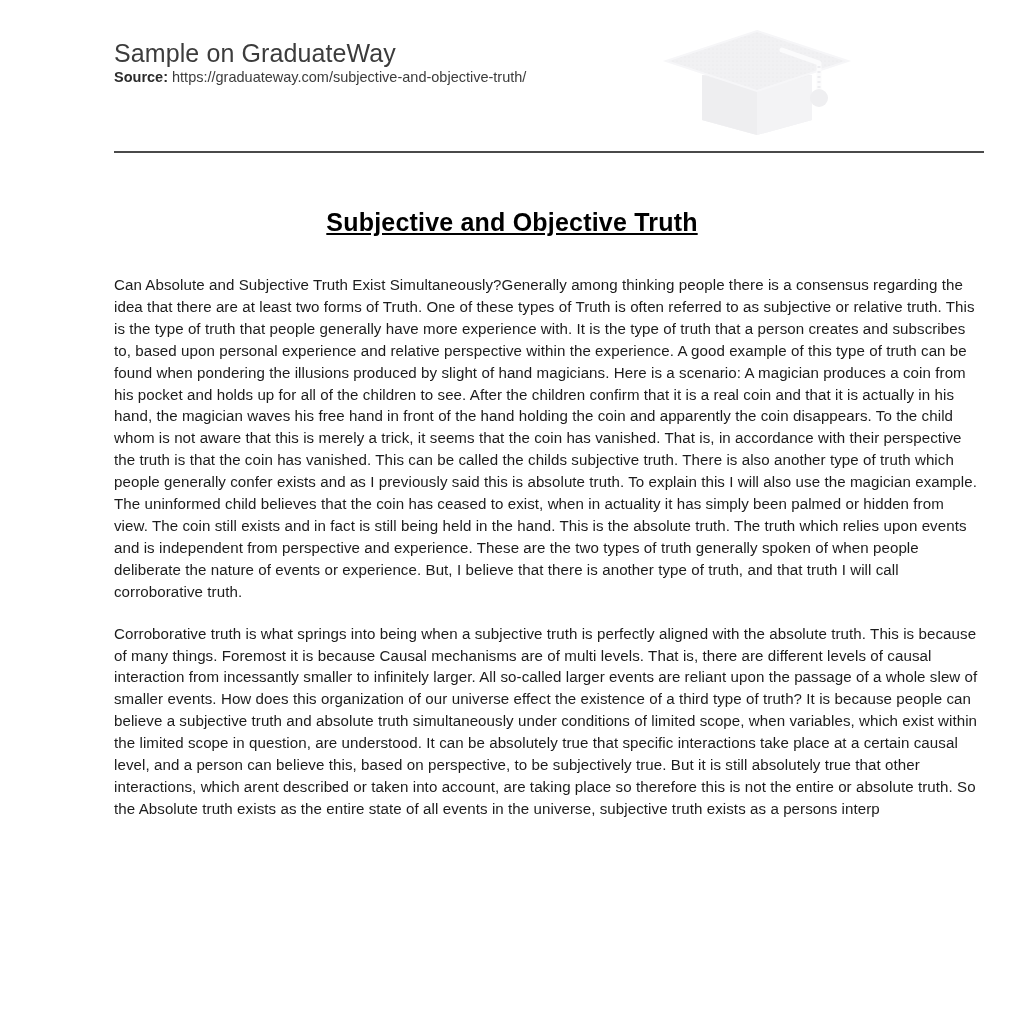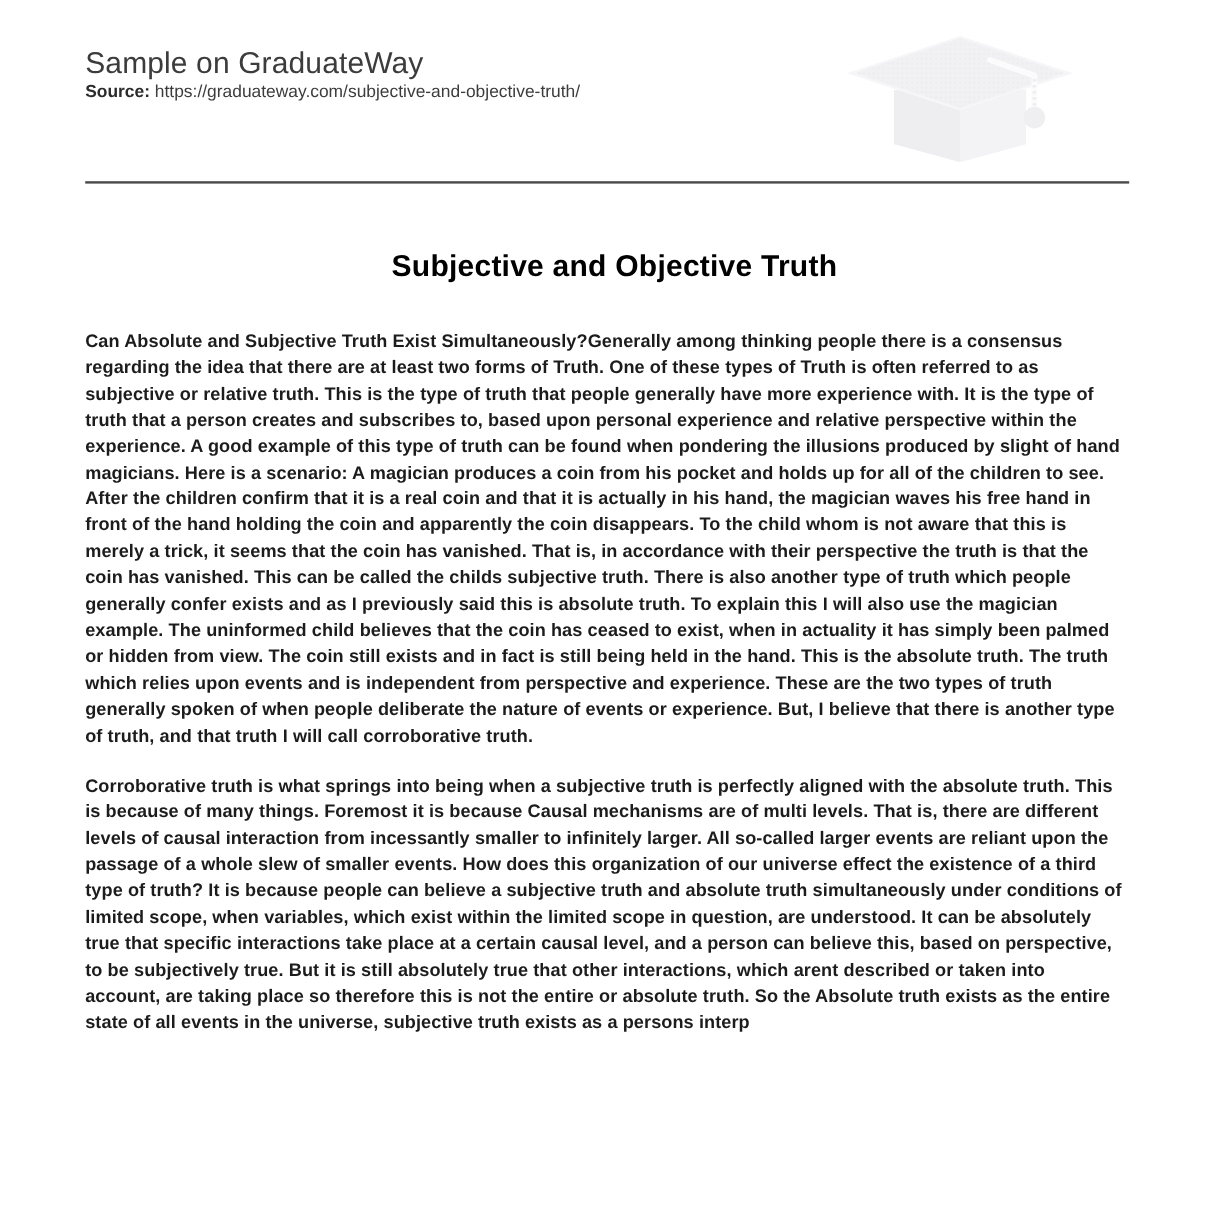--- a/index.html
+++ b/index.html
@@ -14,21 +14,21 @@
     color: #1a1a1a;
     overflow: hidden;
     position: relative;
   }
 
   .page {
     position: relative;
     width: 1024px;
     height: 996px;
     box-sizing: border-box;
-    padding: 0 71px;
+    padding: 0 114px;
   }
 
   
   .header {
     position: relative;
     padding-top: 38px;
     height: 104px;
     box-sizing: border-box;
   }
 
@@ -87,35 +87,36 @@
   
   .doc-title {
     text-align: center;
     font-size: 25px;
     font-weight: 700;
     color: #000000;
     margin: 0;
     padding: 54px 0 0 0;
     letter-spacing: 0.2px;
     line-height: 1.2;
+    text-decoration: underline;
   }
 
   
   .article {
     padding-top: 37px;
     width: 881px;
   }
 
   .article p {
     margin: 0 16px 20px 0;
     font-size: 15.1px;
     line-height: 21.9px;
     color: #1c1c1c;
     text-align: left;
-    font-weight: 700;
+    font-weight: 400;
     letter-spacing: 0.005em;
   }
 
   .article p:last-child {
     margin-bottom: 0;
   }
 </style>
 </head>
 <body>
 

